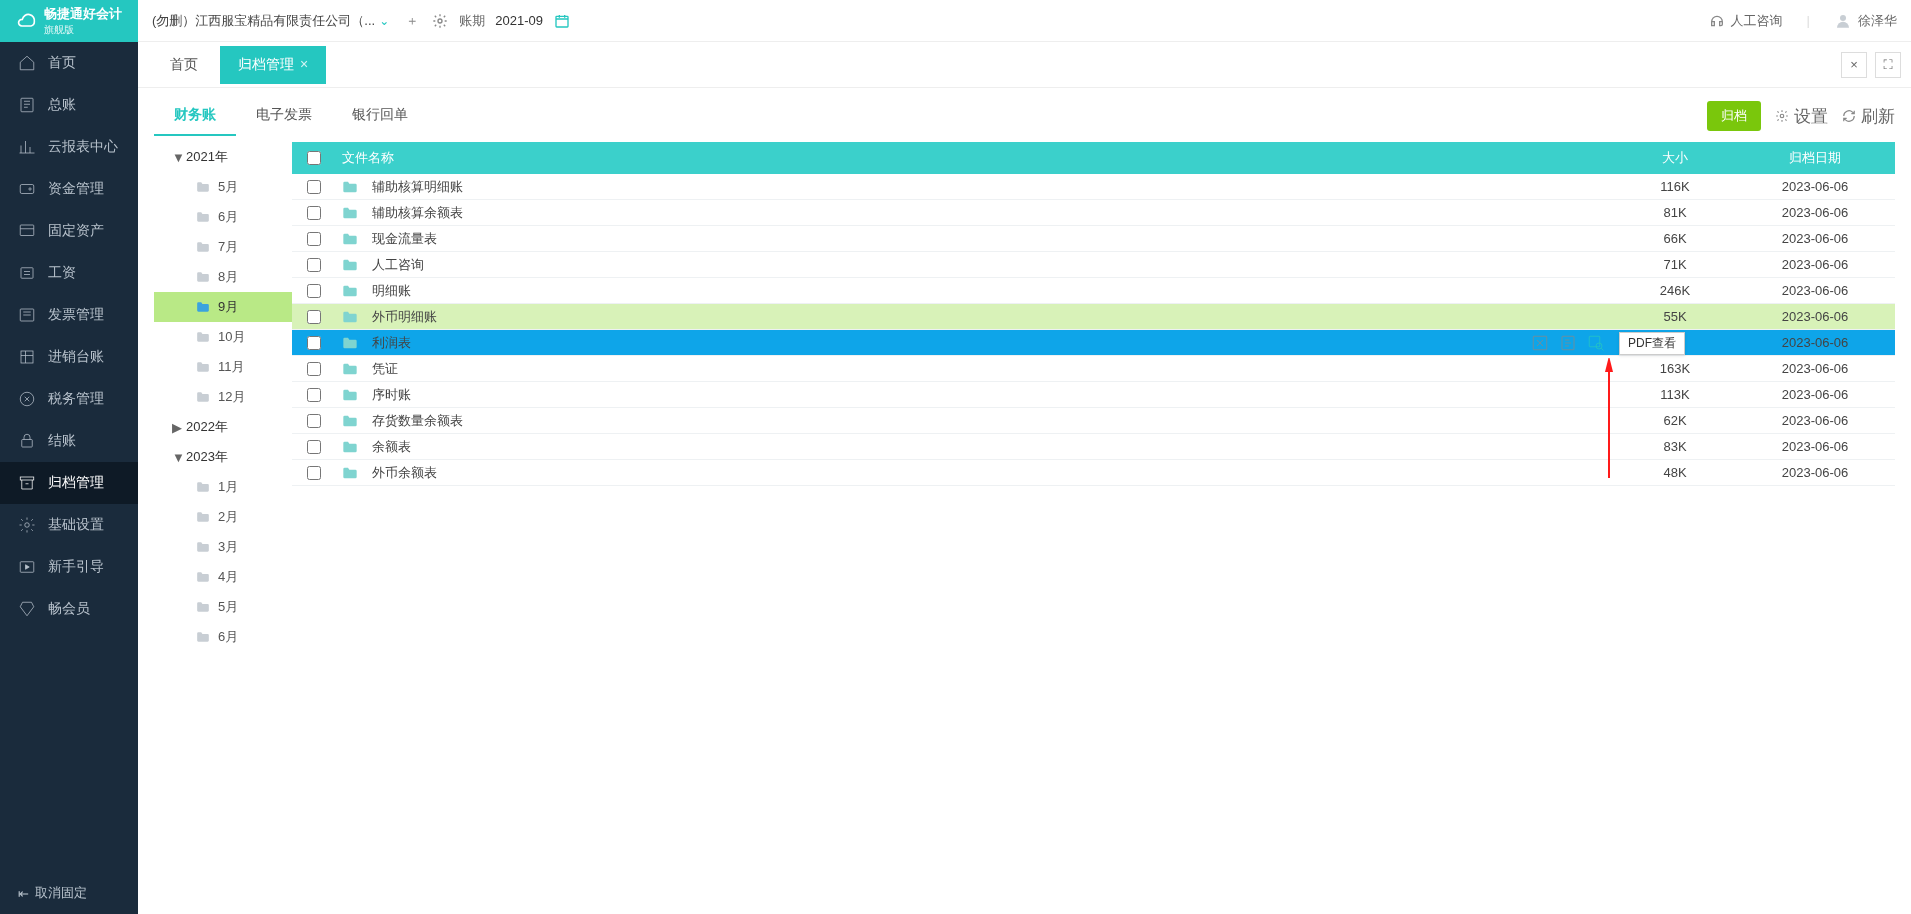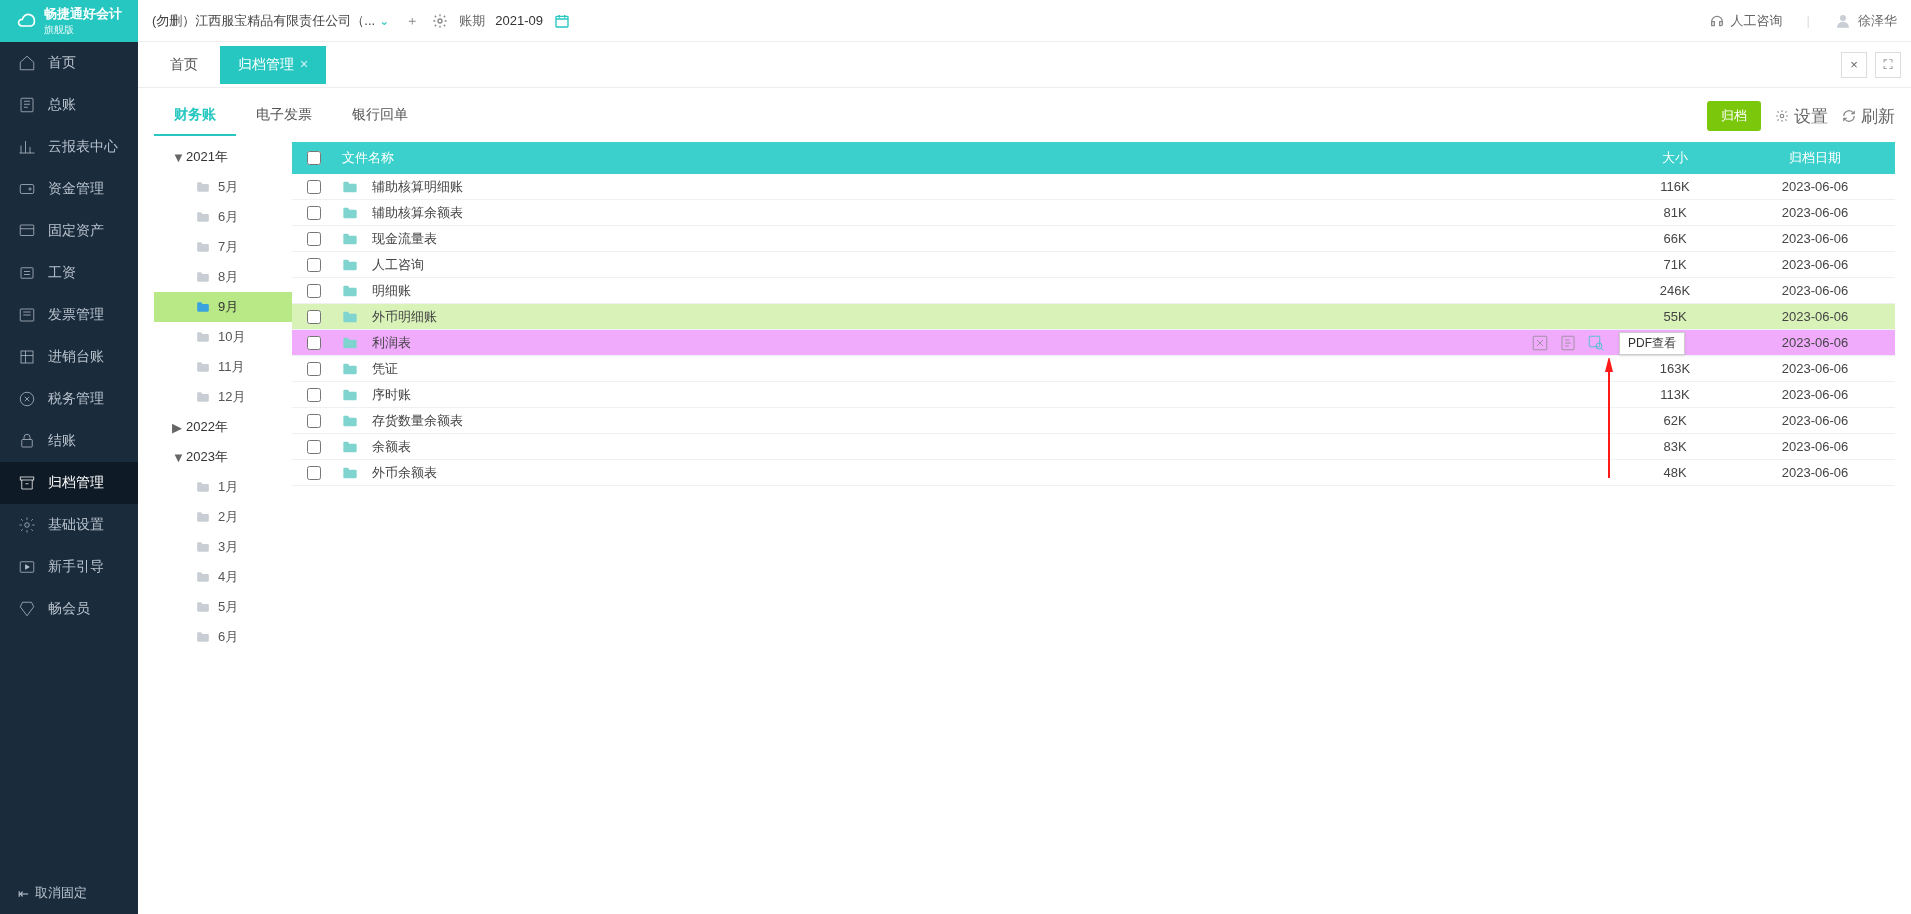--- a/index.html
+++ b/index.html
@@ -63,21 +63,21 @@
 
 
 .table-wrap { flex: 1; position: relative; }
 .thead { display: flex; background: #3bd0cb; color: #fff; height: 32px; align-items: center; font-size: 13px; }
 .col-check { width: 44px; display: flex; align-items: center; justify-content: center; }
 .col-name { flex: 1; display: flex; align-items: center; gap: 8px; padding-left: 6px; }
 .col-size { width: 120px; text-align: center; }
 .col-date { width: 160px; text-align: center; }
 .tbody .row { display: flex; align-items: center; height: 26px; border-bottom: 1px solid #eef1f3; font-size: 13px; color: #444; position: relative; }
 .row.hovered { background: #d8f2b8; }
-.row.hovered-light { background: #f0abfc; }
+.row.hovered-light { background: #0ea5e9; }
 .row .col-check input { accent-color: #888; }
 .file-icn { width: 16px; height: 14px; fill: #7fd4d0; margin-right: 6px; }
 .row-actions { position: absolute; right: 290px; display: flex; gap: 10px; align-items: center; }
 .row-actions .ai { width: 18px; height: 18px; stroke: #888; fill: none; cursor: pointer; }
 .row-actions .ai.pdfview { stroke: #25c7c0; }
 .tooltip { position: absolute; right: 210px; top: 2px; background: #fff; border: 1px solid #ccc; padding: 2px 8px; font-size: 12px; color: #333; box-shadow: 0 1px 3px rgba(0,0,0,.1); }
 
 .arrow-annotation { position: absolute; pointer-events: none; }
 
 

